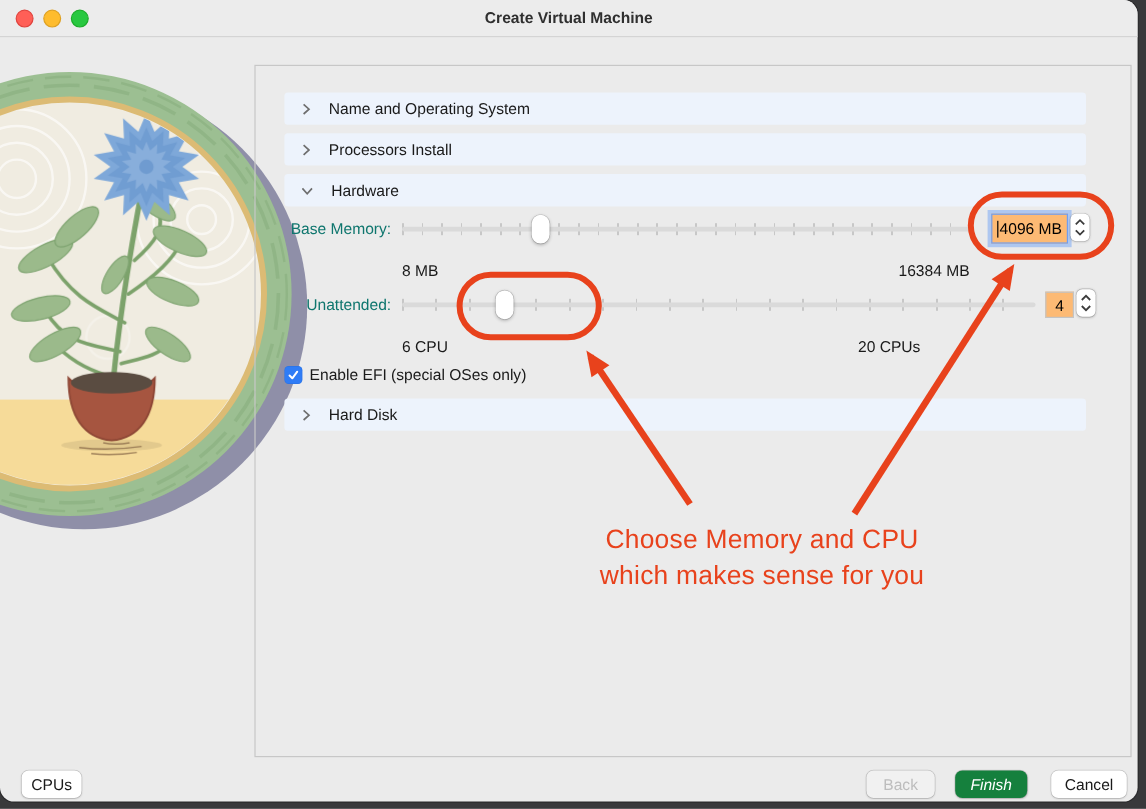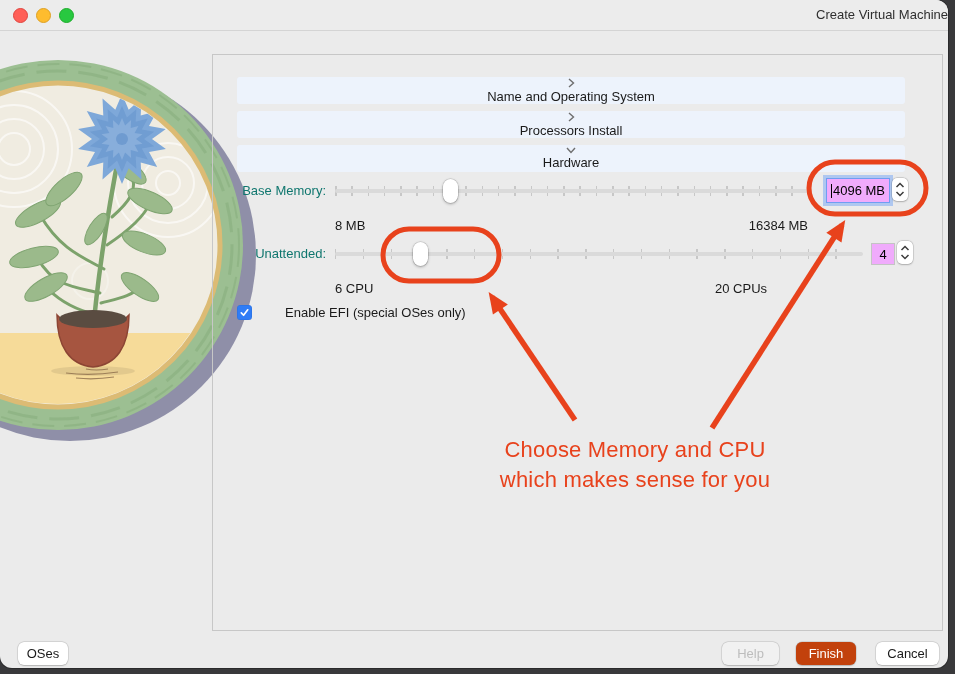--- a/index.html
+++ b/index.html
@@ -18,52 +18,52 @@
     position:relative;height:30px;background:#ececec;
     border-bottom:1px solid #d4d4d4;
   }
   .traffic{position:absolute;top:8px;left:13px;display:flex;gap:8px;}
   .light{width:13px;height:13px;border-radius:50%;}
   .light.red{background:#ff5f57;border:0.5px solid #e0443e;}
   .light.yellow{background:#febc2e;border:0.5px solid #dea123;}
   .light.green{background:#28c840;border:0.5px solid #1dad2b;}
   .title{
     position:absolute;left:0;right:0;top:0;height:30px;line-height:30px;
-    text-align:right;font-size:13px;font-weight:normal;color:#2f2f2f;
+    text-align:center;font-size:13px;font-weight:bold;color:#2f2f2f;
   }
   
   .content{position:relative;width:948px;height:638px;}
   .illustration{position:absolute;left:0;top:0;pointer-events:none;}
   .panel{
     position:absolute;left:212px;top:23px;width:729px;height:575px;
     border:1px solid #c7c7c7;background:transparent;
   }
   .section-bar{
     position:absolute;left:237px;width:668px;height:27px;border-radius:3px;
-    background:#edf3fc;display:flex;align-items:center;font-size:13px;color:#1a1a1a;flex-direction:column;
+    background:#edf3fc;display:flex;align-items:center;font-size:13px;color:#1a1a1a;
   }
   .section-bar .chev{margin:0 14px 0 13px;display:flex;align-items:center;}
   .bar-0{top:46px}.bar-1{top:80px}.bar-2{top:114px}.bar-3{top:301px}
   
   .row-label{
     position:absolute;left:212px;width:114px;text-align:right;
     font-size:13px;color:#0f766e;
   }
   .slider{position:absolute;height:20px;}
   .slider .ticks{position:absolute;left:0;right:0;top:5px;height:10px;}
   .ticks-mem{background:repeating-linear-gradient(90deg,#c7c7c7 0 1.5px,transparent 1.5px 16.3px);}
   .ticks-cpu{background:repeating-linear-gradient(90deg,#c7c7c7 0 1.5px,transparent 1.5px 27.8px);}
   .slider .track{position:absolute;left:0;right:0;top:8px;height:4px;background:#dadada;border-radius:2px;}
   .thumb{
     position:absolute;top:-2px;width:15px;height:24px;border-radius:8px;background:#fff;
     box-shadow:0 0 0 .5px rgba(0,0,0,.18),0 1px 3px rgba(0,0,0,.3);
   }
   .minmax{position:absolute;font-size:13px;color:#1a1a1a;}
   .value-field{
-    position:absolute;background:#f0abfc;font-size:13px;color:#000;
+    position:absolute;background:#fdba74;font-size:13px;color:#000;
     display:flex;align-items:center;justify-content:center;border-radius:0;
   }
   .field-mem{
     left:826px;top:147px;width:62px;height:23px;
     border:1px solid #6f9ef2;box-shadow:0 0 0 3px rgba(99,155,247,.45);
   }
   .field-cpu{left:871px;top:212px;width:22px;height:20px;border:1px solid #c4c4c4;}
   .cursor{display:inline-block;width:1px;height:14px;background:#000;margin-right:1px;}
   .stepper{
     position:absolute;width:16px;height:23px;background:#fff;border-radius:5px;
@@ -72,21 +72,21 @@
   }
   .stepper-mem{left:892px;top:147px;}
   .stepper-cpu{left:897px;top:210px;}
   
   .checkbox-row{position:absolute;left:237px;top:274px;display:flex;align-items:center;gap:6px;}
   .checkbox{
     width:15px;height:15px;border-radius:3.5px;background:#2f7cf6;
     display:flex;align-items:center;justify-content:center;
     box-shadow:inset 0 0 0 .5px rgba(0,0,0,.1);
   }
-  .checkbox-label{font-size:13px;color:#1a1a1a;margin-left:27px;}
+  .checkbox-label{font-size:13px;color:#1a1a1a;}
   
   .anno-svg{position:absolute;left:0;top:0;pointer-events:none;}
   .anno-text{
     position:absolute;left:400px;top:404px;width:470px;text-align:center;
     font-size:22px;font-weight:normal;line-height:30px;letter-spacing:.2px;
   }
   
   .btn{
     position:absolute;top:611px;height:23px;border-radius:6px;font-size:13px;
     display:flex;align-items:center;justify-content:center;background:#fff;color:#1a1a1a;
@@ -197,20 +197,28 @@
       <span>Processors Install</span>
     </div>
     <div class="section-bar bar-2">
       <span class="chev">
         <svg width="12" height="10" viewBox="0 0 12 10">
             <polyline points="2,3 6,7.5 10,3" fill="none" stroke="#6e6e6e" stroke-width="1.4"></polyline>
           </svg>
       </span>
       <span>Hardware</span>
     </div>
+    <div class="section-bar bar-3">
+      <span class="chev">
+        <svg width="10" height="12" viewBox="0 0 10 12">
+            <polyline points="3,2 7.5,6 3,10" fill="none" stroke="#6e6e6e" stroke-width="1.4"></polyline>
+          </svg>
+      </span>
+      <span>Hard Disk</span>
+    </div>
 
     <div class="row-label" style="top:152px">Base Memory:</div>
     <div class="slider" style="left:335px;top:150px;width:473px">
       <div class="ticks ticks-mem"></div>
       <div class="track"></div>
       <div class="thumb" style="left:108px"></div>
     </div>
     <div class="value-field field-mem">
       <span class="cursor"></span>
       <span>4096 MB</span>
@@ -260,19 +268,19 @@
       <rect x="809" y="131" width="117" height="52" rx="26" fill="none" stroke="#e8421c" stroke-width="5" style="stroke: rgb(232, 66, 28);"></rect>
       <rect x="383" y="198" width="116" height="52" rx="26" fill="none" stroke="#e8421c" stroke-width="5" style="stroke: rgb(232, 66, 28);"></rect>
       <line x1="575" y1="389" x2="492" y2="266" stroke="#e8421c" stroke-width="5.5" marker-end="url(#arrowhead)" style="stroke: rgb(232, 66, 28);"></line>
       <line x1="712" y1="397" x2="842" y2="194" stroke="#e8421c" stroke-width="5.5" marker-end="url(#arrowhead)" style="stroke: rgb(232, 66, 28);"></line>
     </svg>
     <div class="anno-text" style="color: rgb(232, 66, 28);">
       <div>Choose Memory and CPU</div>
       <div>which makes sense for you</div>
     </div>
 
-    <div class="btn btn-help">OSes</div>
-    <div class="btn btn-back" aria-disabled="true">Help</div>
-    <div class="btn btn-finish" style="background: #c2410c;">Finish</div>
+    <div class="btn btn-help">CPUs</div>
+    <div class="btn btn-back" aria-disabled="true">Back</div>
+    <div class="btn btn-finish" style="background: #15803d; font-style: italic;">Finish</div>
     <div class="btn btn-cancel">Cancel</div>
 
   </div>
 </div>
 
 </body></html>

